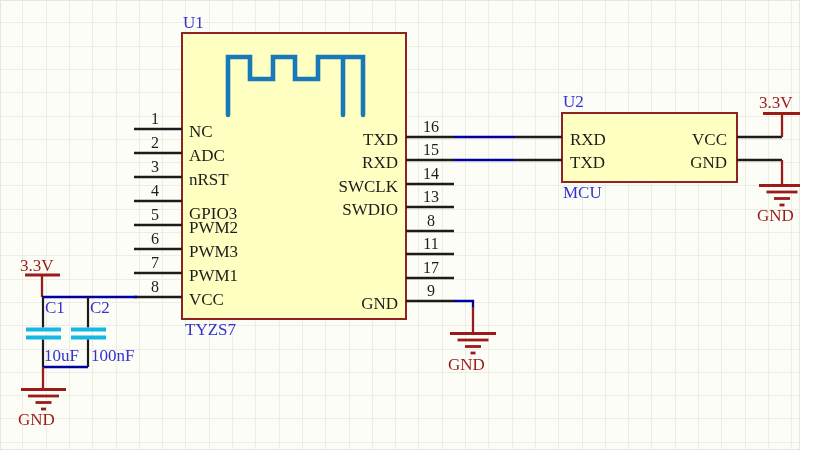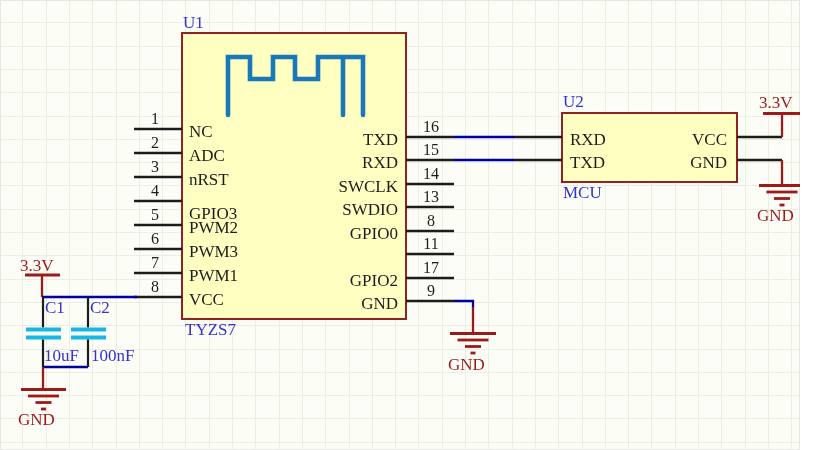--- a/index.html
+++ b/index.html
@@ -163,22 +163,20 @@
   <div class="txt num" style="left:408px;top:187px">13</div>
   <div class="txt num" style="left:408px;top:211px">8</div>
   <div class="txt num" style="left:408px;top:234px">11</div>
   <div class="txt num" style="left:408px;top:258px">17</div>
   <div class="txt num" style="left:408px;top:281px">9</div>
 
   <div class="txt pname-r" style="left:250px;top:131px">TXD</div>
   <div class="txt pname-r" style="left:250px;top:154px">RXD</div>
   <div class="txt pname-r" style="left:250px;top:201px">SWDIO</div>
   <div class="txt pname-r" style="left:250px;top:178px">SWCLK</div>
-  <div class="txt pname-r" style="left:250px;top:225px">GPIO0</div>
-  <div class="txt pname-r" style="left:250px;top:272px">GPIO2</div>
   <div class="txt pname-r" style="left:250px;top:295px">GND</div>
 
   <div class="txt lbl" style="left:563px;top:93px">U2</div>
   <div class="txt lbl" style="left:563px;top:184px">MCU</div>
   <div class="txt pname" style="left:570px;top:131px">RXD</div>
   <div class="txt pname" style="left:570px;top:154px">TXD</div>
   <div class="txt u2name-r" style="left:630px;top:131px">VCC</div>
   <div class="txt u2name-r" style="left:630px;top:154px">GND</div>
 
   <div class="txt lbl" style="left:45px;top:299px">C1</div>

